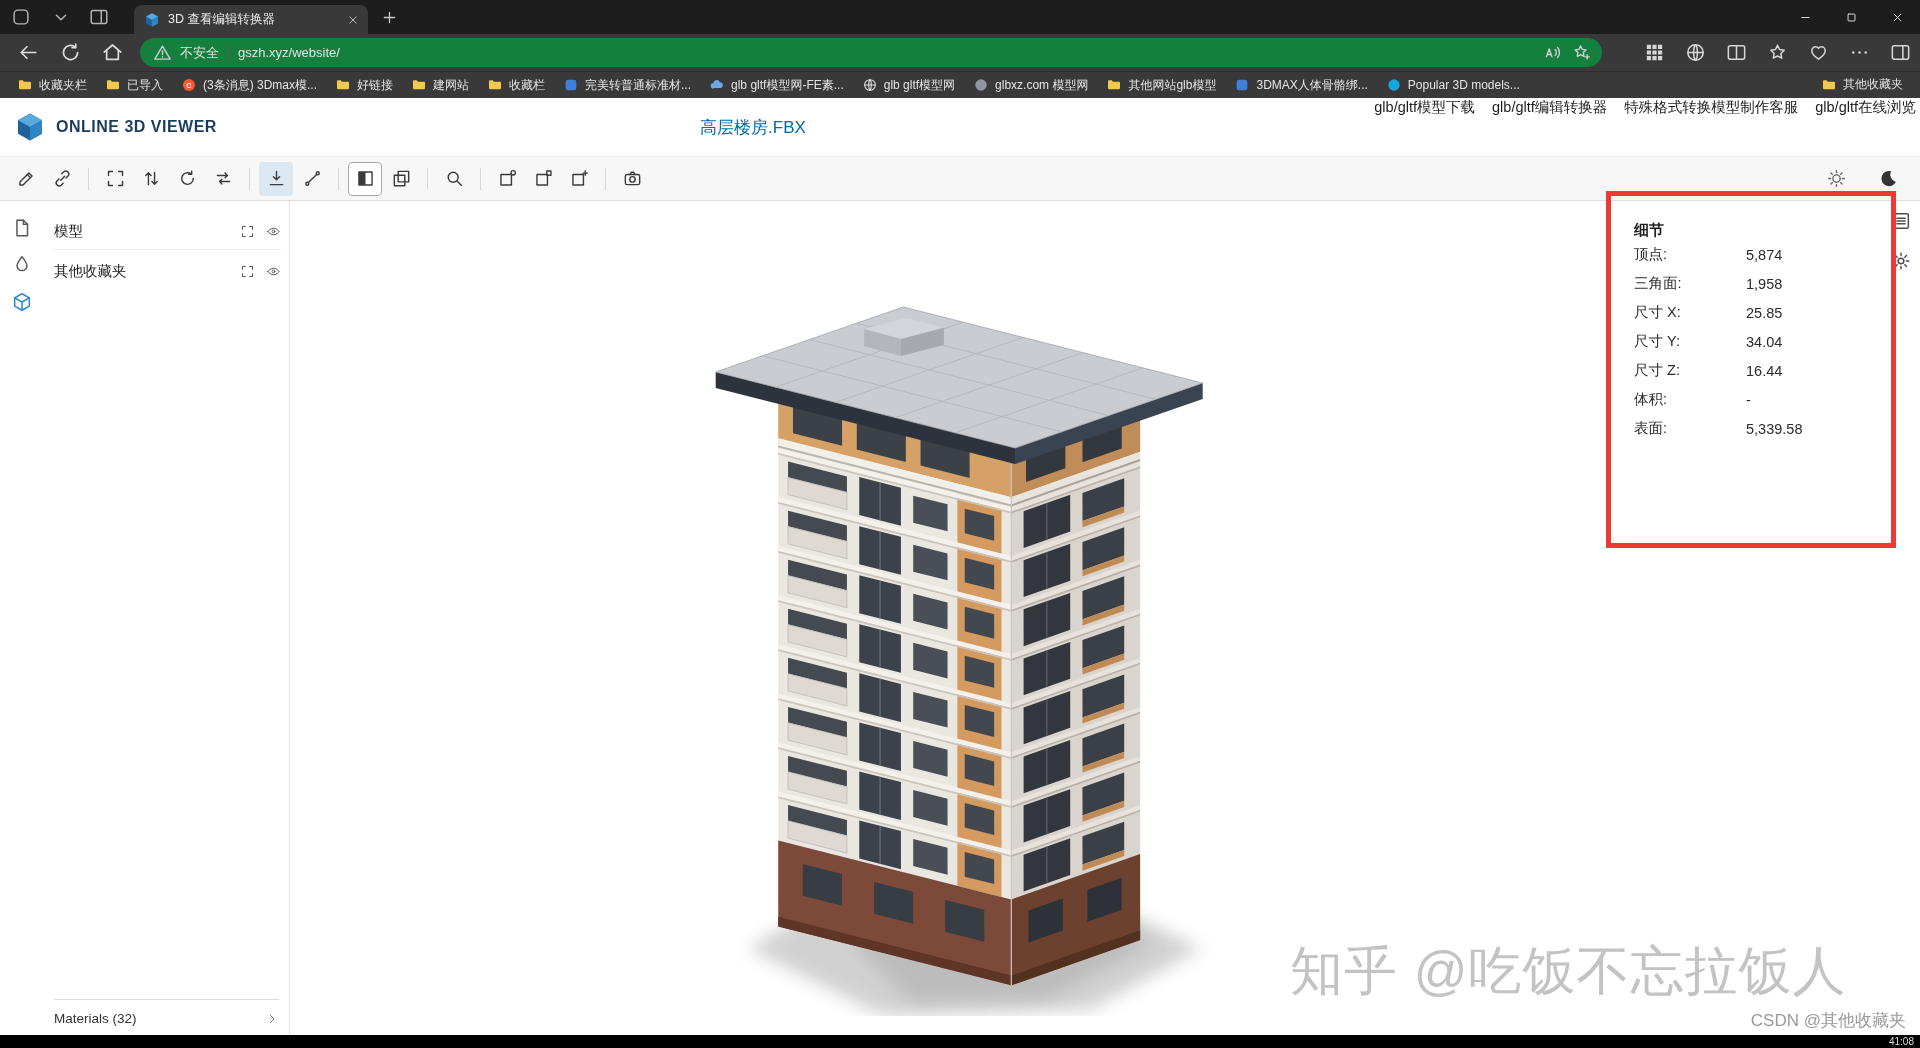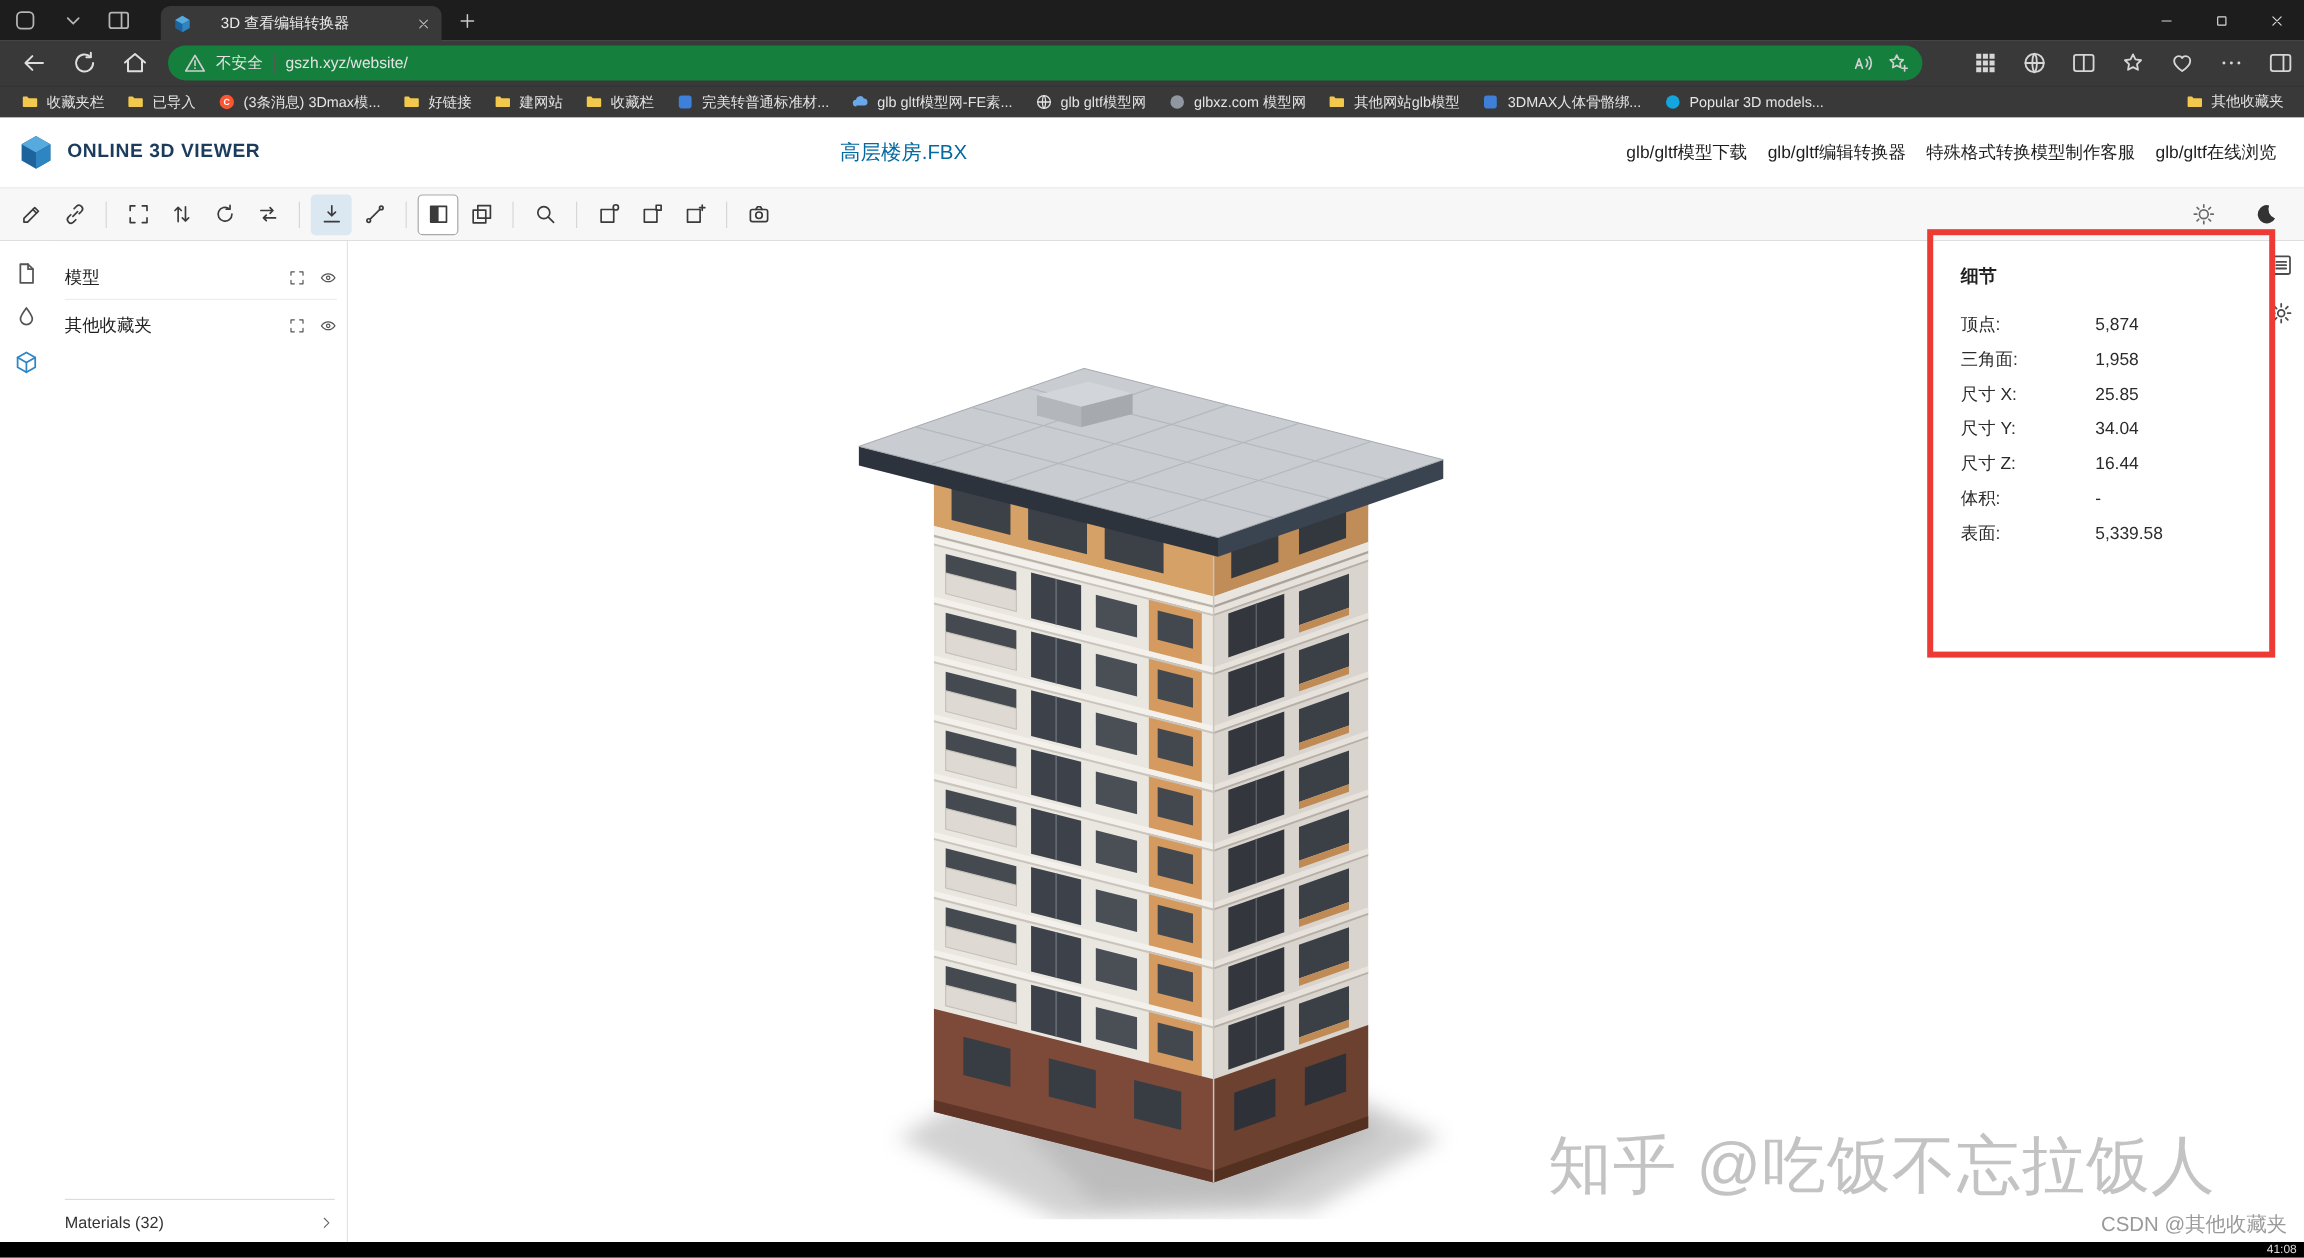--- a/index.html
+++ b/index.html
@@ -6,21 +6,21 @@
     font-family:"Liberation Sans","DejaVu Sans",sans-serif;}
   *{box-sizing:border-box}
   .ic{display:inline-flex;align-items:center;justify-content:center;flex:0 0 auto}
   .ic svg{width:100%;height:100%;display:block}
   button{border:none;background:none;padding:0;cursor:pointer}
 
   
   #titlebar{position:absolute;left:0;top:0;width:100%;height:34px;background:#1d1d1d;color:#c8c8c8}
   .tb-ic{position:absolute;top:6px;width:22px;height:22px;color:#b5b5b5}
   #tab{position:absolute;left:134px;top:5px;width:234px;height:29px;background:#393939;
-       border-radius:8px 8px 0 0;display:flex;align-items:center;gap:24px;padding:0 8px 0 10px;
+       border-radius:8px 8px 0 0;display:flex;align-items:center;gap:8px;padding:0 8px 0 10px;
        color:#ececec;font-size:12.5px}
   #tab .fav{width:16px;height:16px}
   #tab .t{flex:1;white-space:nowrap;overflow:hidden}
   .tclose{width:14px;height:14px;color:#bdbdbd}
   #newtab{position:absolute;left:380px;top:8px;width:19px;height:19px;color:#c8c8c8}
   .winbtn{position:absolute;top:0;width:46px;height:34px;display:flex;align-items:center;justify-content:center;color:#d8d8d8}
   .winbtn .ic{width:15px;height:15px}
 
   
   #navbar{position:absolute;left:0;top:34px;width:100%;height:37px;background:#393939}
@@ -41,21 +41,21 @@
   .bm{display:flex;align-items:center;gap:6px;padding:3px 9px;border-radius:4px;white-space:nowrap;cursor:pointer}
   .bm .ic{width:16px;height:16px}
   #other-fav{position:absolute;right:8px;top:1px}
 
   
   #sitehdr{position:absolute;left:0;top:98px;width:100%;height:58px;background:#fff}
   #brand{position:absolute;left:14px;top:13px;display:flex;align-items:center;gap:10px}
   #brand .logo{width:32px;height:32px}
   #brand .name{font-size:16px;font-weight:bold;color:#1c3c5e;letter-spacing:.5px}
   #model-title{position:absolute;left:753px;top:50%;transform:translate(-50%,-50%);font-size:17px;color:#0369a1}
-  #hdr-links{position:absolute;right:23px;top:0;height:100%;display:flex;align-items:center;gap:17px}
+  #hdr-links{position:absolute;right:4px;top:0;height:100%;display:flex;gap:17px}
   .hdr-link{font-size:14.5px;color:#1d1d1d}
 
   
   #vtoolbar{position:absolute;left:0;top:156px;width:100%;height:45px;background:#f7f7f7;
             border-top:1px solid #ececec;border-bottom:1px solid #dedede;display:flex;align-items:center;padding-left:8px}
   .tool{width:34px;height:34px;display:flex;align-items:center;justify-content:center;border-radius:4px;color:#3b3b3b;margin:0 1px}
   .tool .ic{width:21px;height:21px}
   .tool.active{background:#dbe7f1}
   .tool.boxed{border:1px solid #a9a9a9;background:#fff}
   .tb-sep{width:1px;height:22px;background:#d7d7d7;margin:0 8px}
@@ -76,21 +76,21 @@
   .row-ics{margin-left:auto;display:flex;gap:11px;color:#555}
   .row-ics .ic{width:15px;height:15px}
   #mat-wrap{position:absolute;left:10px;right:10px;bottom:22px;border-top:1px solid #dcdcdc;padding-top:11px;
             display:flex;align-items:center;color:#333;font-size:13.5px;cursor:pointer}
   .mchev{margin-left:auto;width:14px;height:14px;color:#666}
 
   #canvas{position:absolute;left:290px;top:0;right:0;bottom:0;background:#fff}
   #building{position:absolute;left:390px;top:79px;width:540px;height:736px}
 
   #details{position:absolute;left:1344px;top:20px;width:246px}
-  #details .title{font-size:15px;font-weight:bold;color:#1f1f1f;margin-bottom:16px}
+  #details .title{font-size:15px;font-weight:bold;color:#1f1f1f;}
   .det-row{display:flex;height:29px;align-items:center;font-size:14.5px;color:#2b2b2b}
   .det-label{width:112px}
 
   #red-rect{position:absolute;left:1606px;top:191px;width:290px;height:357px;border:5px solid #ec3a34;
             pointer-events:none;z-index:6}
   .pright{position:absolute;left:1890px;width:22px;height:22px;color:#4c4c4c;z-index:5}
 
   #zhihu-wm{position:absolute;left:1000px;top:735px;font-size:53px;letter-spacing:1px;white-space:nowrap;
             color:rgba(145,145,145,.55);z-index:4}
   #csdn-wm{position:absolute;right:14px;bottom:16px;font-size:17px;color:#9a9a9a;z-index:4}

